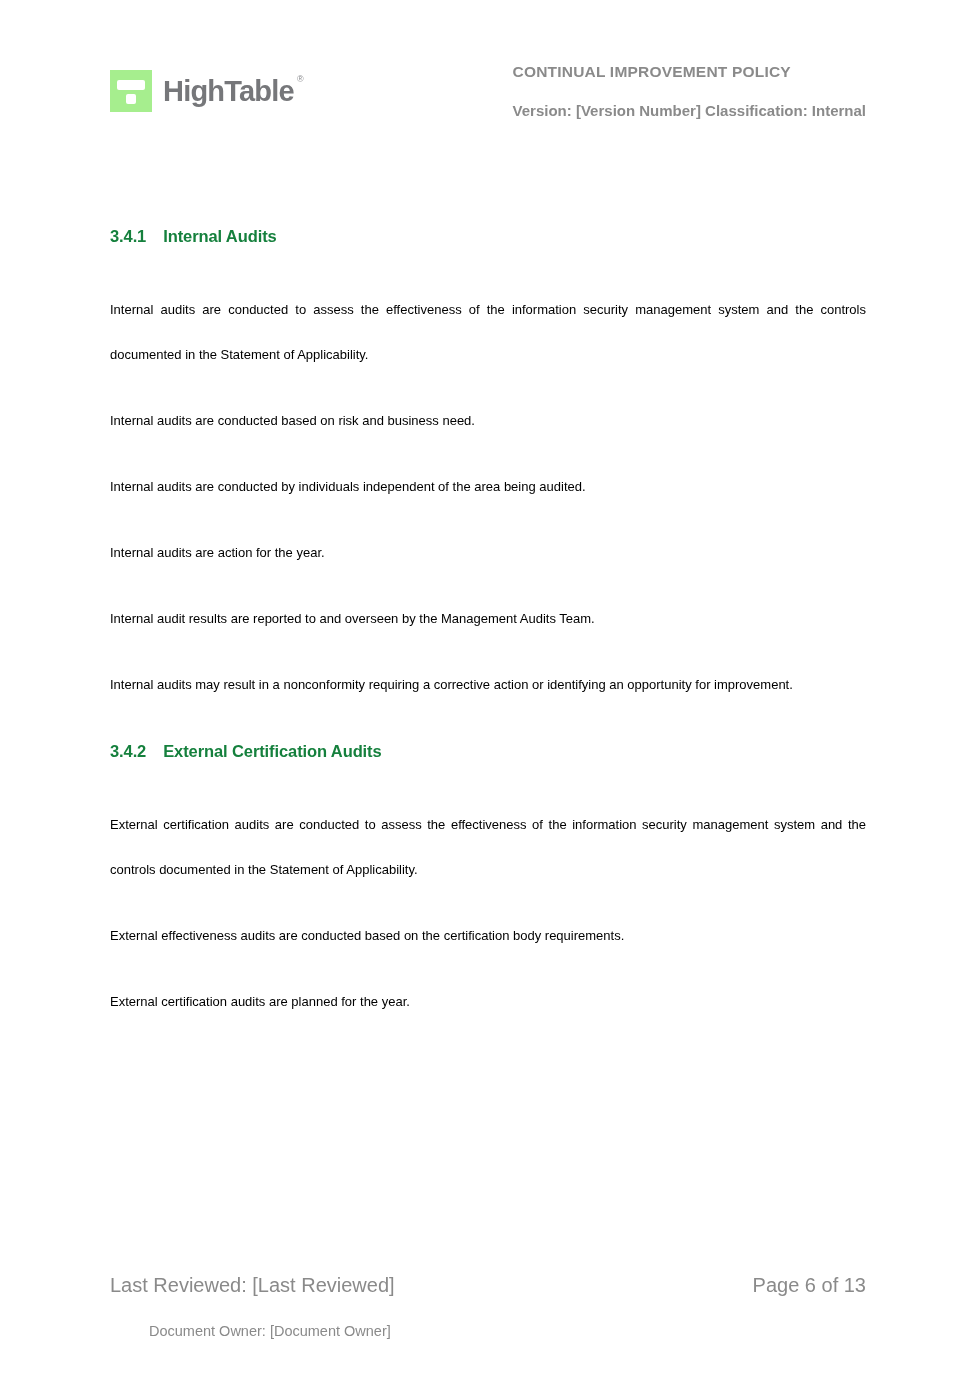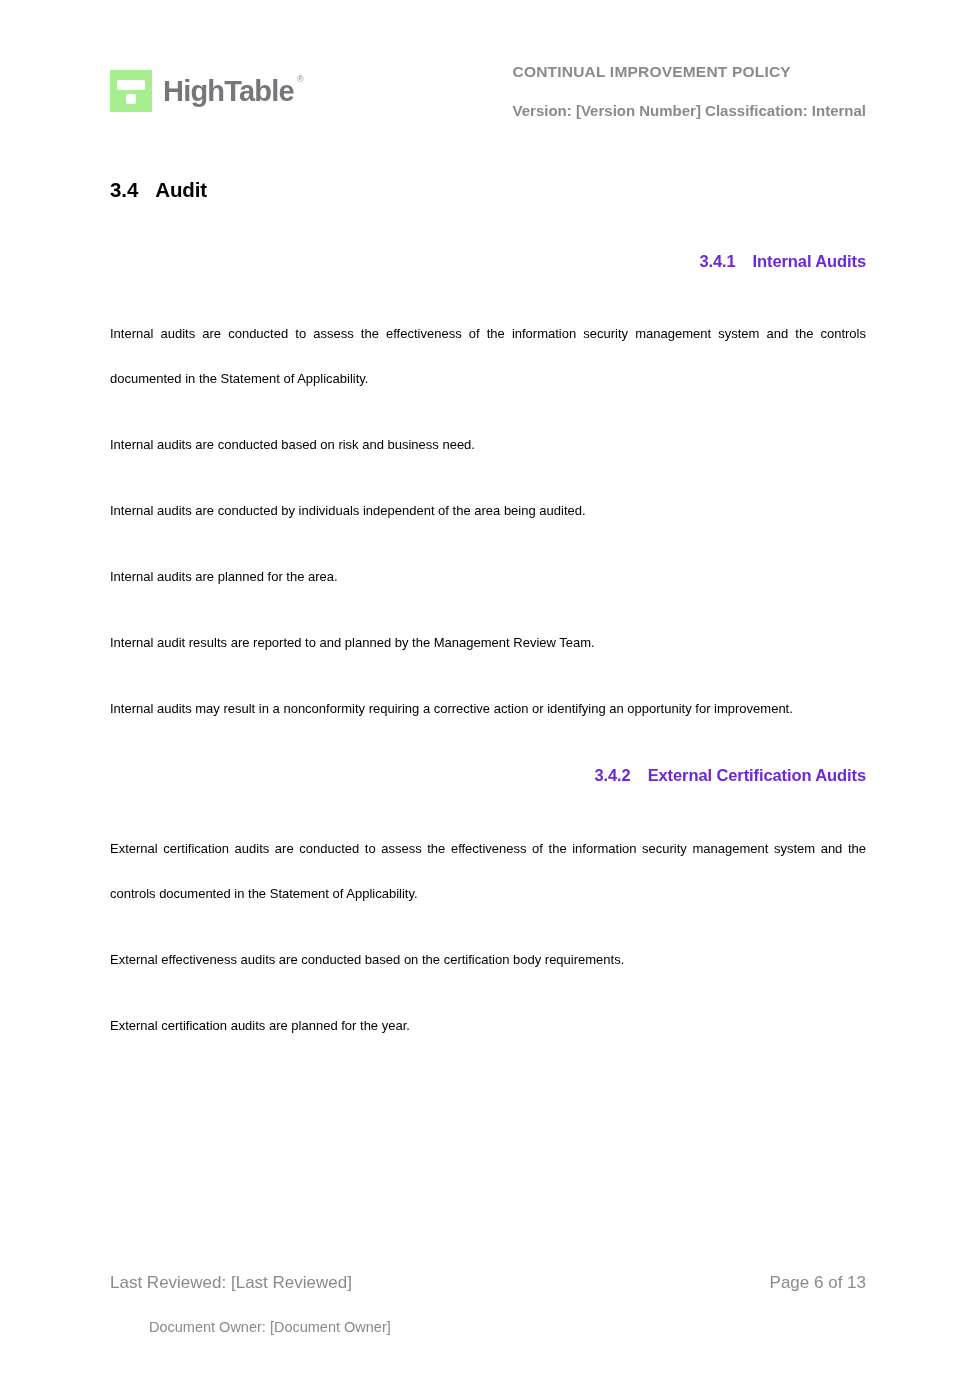--- a/index.html
+++ b/index.html
@@ -121,24 +121,23 @@
     font-size: 20.5px;
     font-weight: bold;
     color: #000000;
     line-height: 1.2;
     letter-spacing: -0.1px;
   }
   h3.sub-heading {
     margin: 0;
     font-size: 16.5px;
     font-weight: bold;
-    color: #6d28d9;
+    color: #15803d;
     line-height: 1.2;
     letter-spacing: -0.1px;
-    text-align: right;
   }
   .num-gap {
     display: inline-block;
     width: 17px;
   }
 
   p.body-text {
     margin: 0;
     font-size: 13px;
     color: #000000;
@@ -161,21 +160,21 @@
     left: 110px;
     top: 1272px;
     width: 756px;
   }
   .footer-row {
     display: flex;
     align-items: baseline;
     justify-content: space-between;
   }
   .footer-text {
-    font-size: 17px;
+    font-size: 20px;
     color: #8a8a8a;
     line-height: 1.3;
     white-space: nowrap;
   }
   .footer-owner {
     font-size: 14.5px;
     color: #8a8a8a;
     line-height: 1.3;
     margin-top: 24px;
     white-space: nowrap;
@@ -201,37 +200,36 @@
 
     <div class="header-meta">
       <div class="header-title">CONTINUAL IMPROVEMENT POLICY</div>
       <div class="header-sub">Version: [Version Number] Classification: Internal</div>
     </div>
 
   </div>
 
   <div class="content">
 
-    <h2 class="section-heading"><span>3.4</span><span class="num-gap"></span><span>Audit</span></h2>
 
     <div class="sp-h2-h3"></div>
 
     <h3 class="sub-heading"><span>3.4.1</span><span class="num-gap"></span><span>Internal Audits</span></h3>
 
     <div class="sp-h3-p"></div>
 
     <p class="body-text">Internal audits are conducted to assess the effectiveness of the information security management system and the controls documented in the Statement of Applicability.</p>
     <div class="sp-p-p"></div>
     <p class="body-text flush">Internal audits are conducted based on risk and business need.</p>
     <div class="sp-p-p"></div>
     <p class="body-text flush">Internal audits are conducted by individuals independent of the area being audited.</p>
     <div class="sp-p-p"></div>
-    <p class="body-text flush">Internal audits are planned for the area.</p>
-    <div class="sp-p-p"></div>
-    <p class="body-text flush">Internal audit results are reported to and planned by the Management Review Team.</p>
+    <p class="body-text flush">Internal audits are action for the year.</p>
+    <div class="sp-p-p"></div>
+    <p class="body-text flush">Internal audit results are reported to and overseen by the Management Audits Team.</p>
     <div class="sp-p-p"></div>
     <p class="body-text flush">Internal audits may result in a nonconformity requiring a corrective action or identifying an opportunity for improvement.</p>
 
     <div class="sp-p-h3"></div>
 
     <h3 class="sub-heading"><span>3.4.2</span><span class="num-gap"></span><span>External Certification Audits</span></h3>
 
     <div class="sp-h3-p"></div>
 
     <p class="body-text">External certification audits are conducted to assess the effectiveness of the information security management system and the controls documented in the Statement of Applicability.</p>

